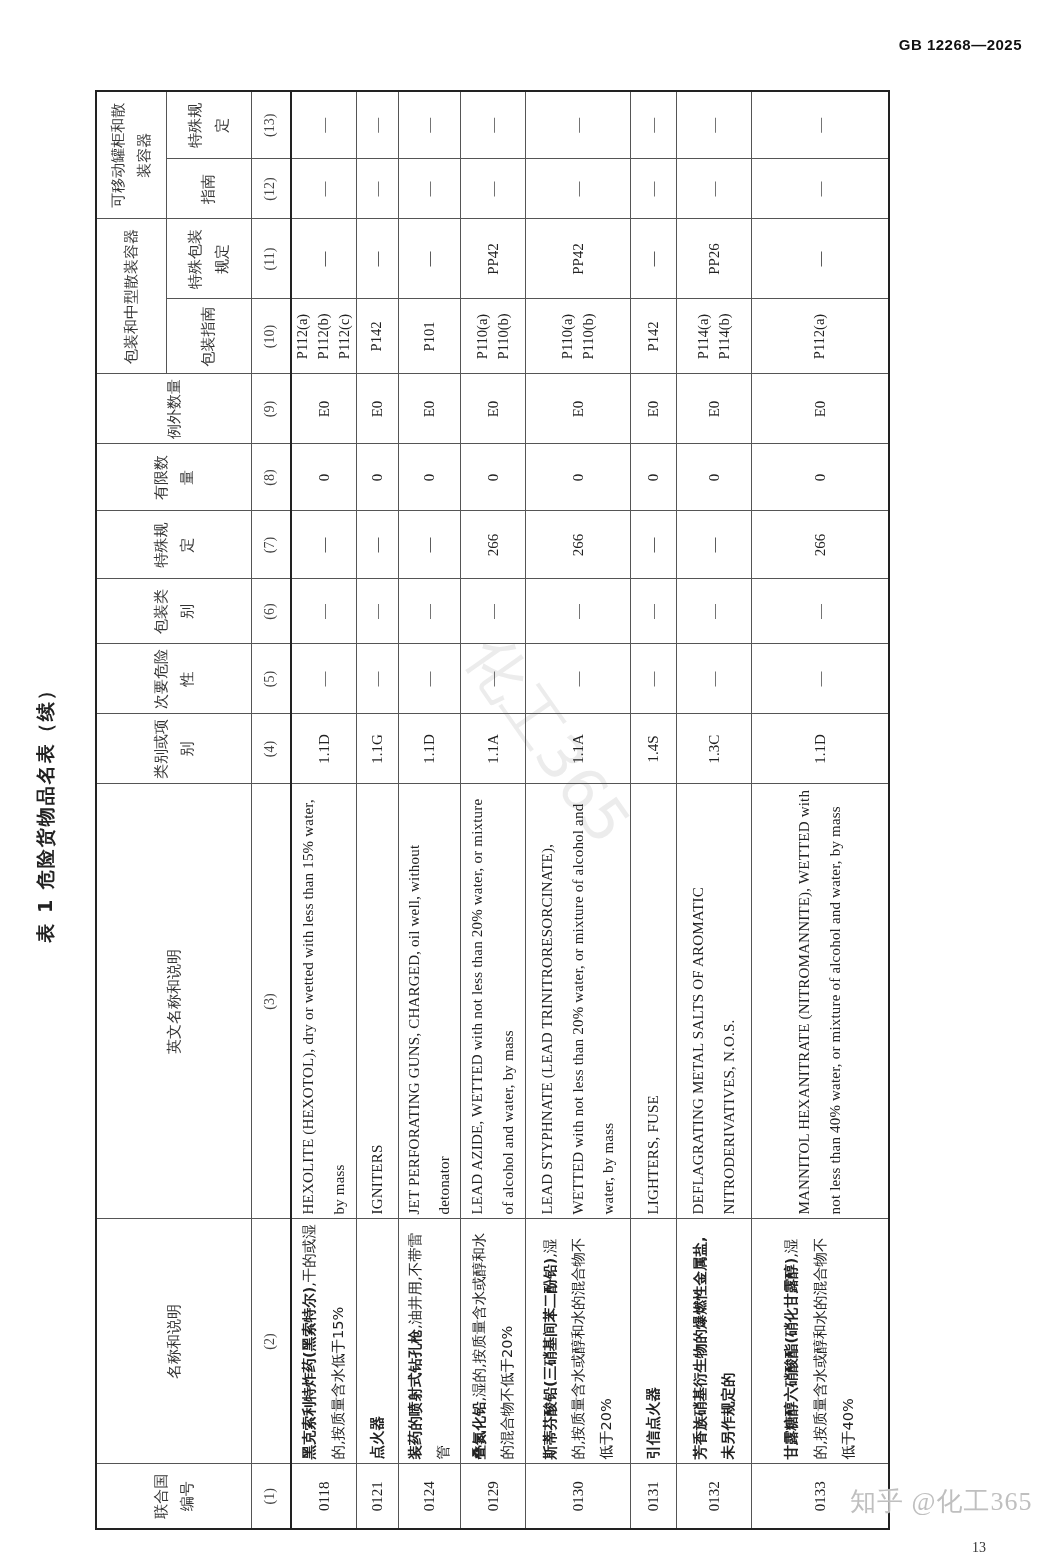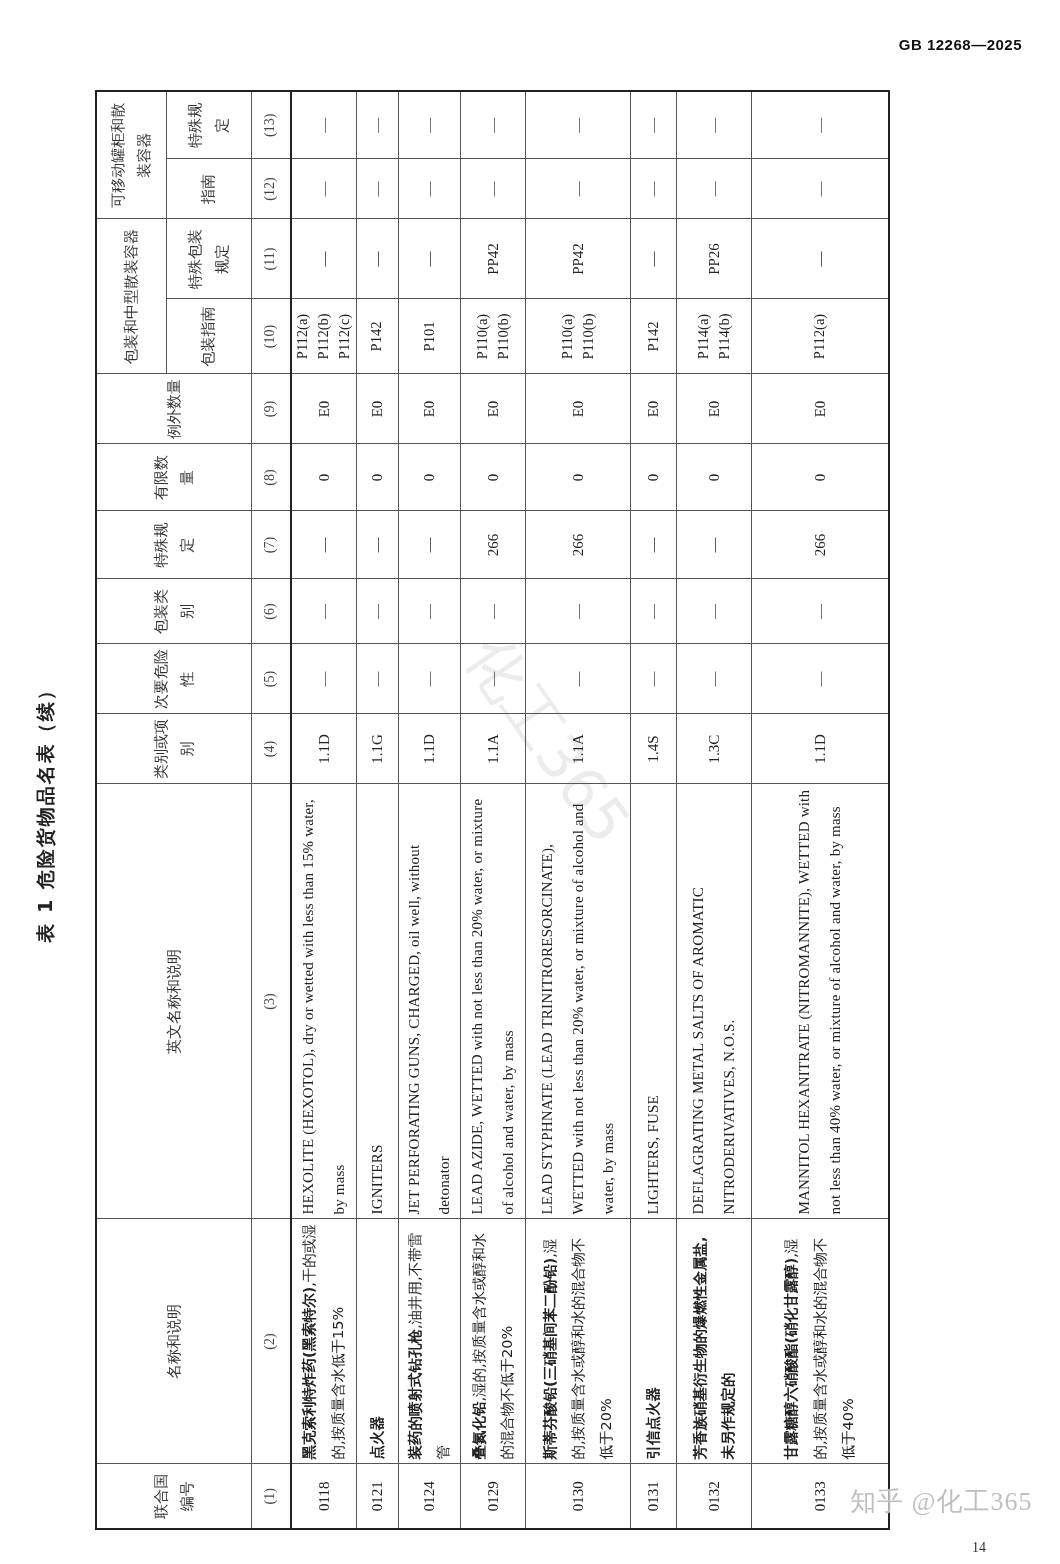--- a/index.html
+++ b/index.html
@@ -211,13 +211,13 @@
           <td class="pk">P112(a)</td>
           <td class="">—</td>
           <td class="dash">—</td>
           <td class="dash">—</td>
         </tr>
       </tbody>
   </table>
 </div>
 
 <div class="watermark">知乎 @化工365</div>
-<div class="pagenum">14</div>
+<div class="pagenum">13</div>
 
 </body></html>

